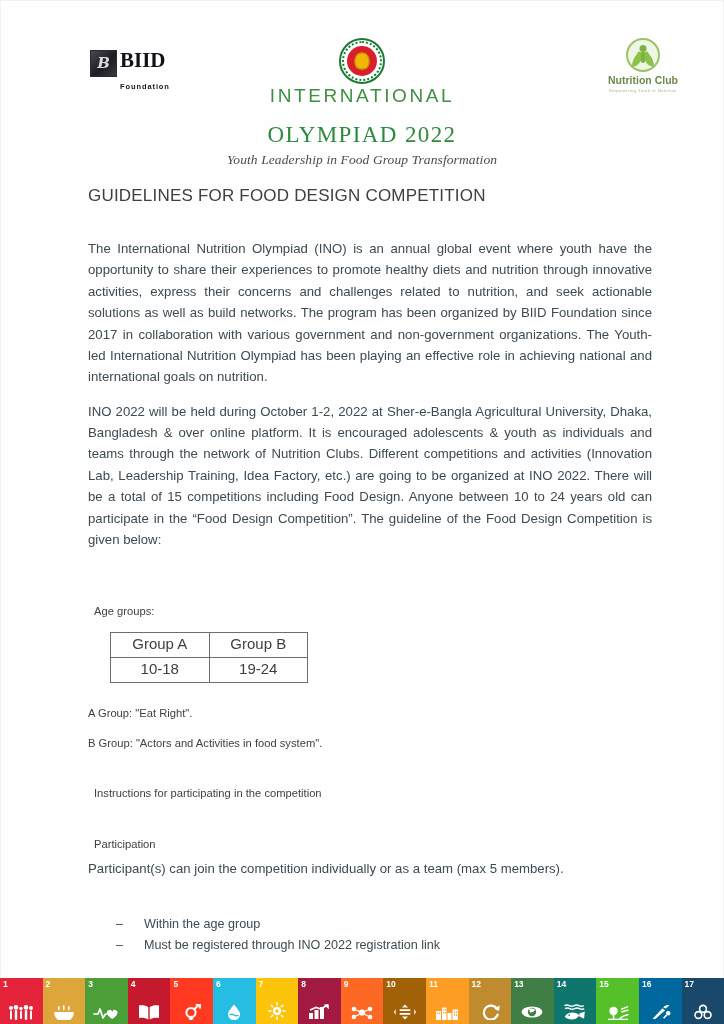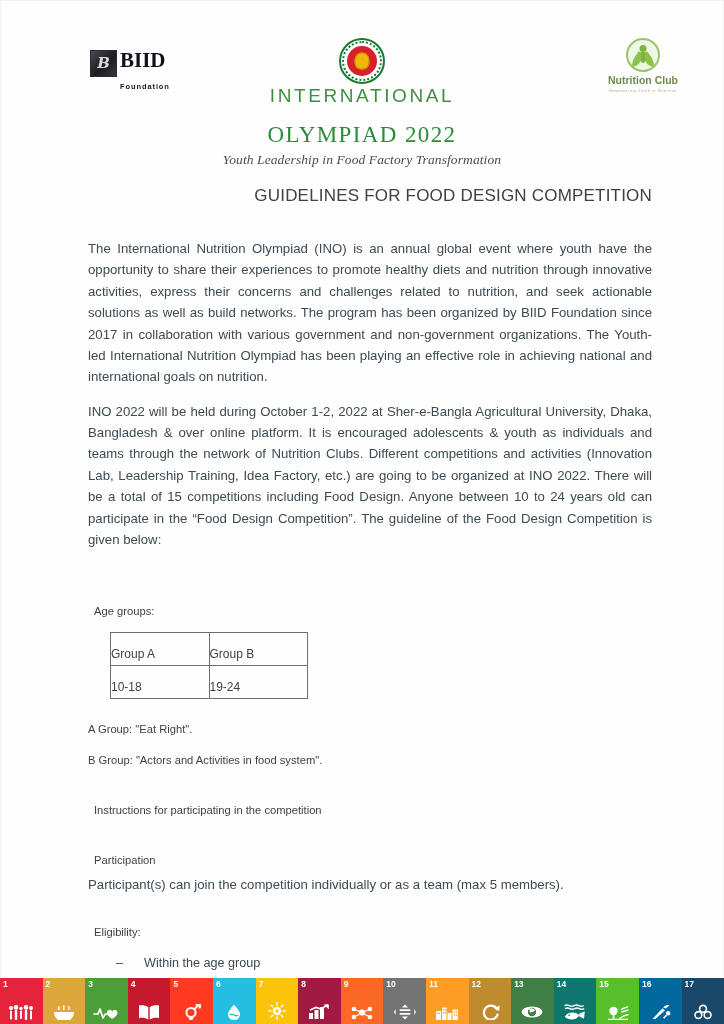--- a/index.html
+++ b/index.html
@@ -275,21 +275,21 @@
 
   
   .content {
     position: absolute;
     left: 88px;
     right: 72px;
     top: 186px;
   }
 
   .doc-title {
-    text-align: right;
+    text-align: left;
     font-family: "Liberation Sans", sans-serif;
     font-size: 17px;
     color: #404040;
     letter-spacing: 0.2px;
     margin: 0 0 32px 0;
     font-weight: normal;
   }
 
   p.body-par {
     margin: 0 0 13px 0;
@@ -321,25 +321,25 @@
 
   
   .age-table {
     border-collapse: collapse;
     margin: 12px 0 0 22px;
     width: 198px;
     table-layout: fixed;
   }
   .age-table td {
     border: 1px solid #6e6e6e;
-    text-align: left;
-    font-family: "Liberation Sans", sans-serif;
-    font-size: 12px;
+    text-align: center;
+    font-family: "Liberation Sans", sans-serif;
+    font-size: 15px;
     color: #3f3f3f;
-    padding: 14px 0 3px 0;
+    padding: 2px 0 3px 0;
     line-height: 1.25;
   }
 
   .theme-block p { margin: 0 0 14px 0; }
 
   ul.elig {
     list-style: none;
     margin: 13px 0 0 0;
     padding: 0 0 0 28px;
   }
@@ -406,21 +406,21 @@
         <span class="biid-sub">Foundation</span>
       </div>
     </div>
 
     <div class="ino-logo">
       <div class="ino-emblem">
         <div class="wreath"></div>
       </div>
       <div class="ino-international">INTERNATIONAL</div>
       <div class="ino-olympiad">OLYMPIAD 2022</div>
-      <div class="ino-tagline">Youth Leadership in Food Factory Transformation</div>
+      <div class="ino-tagline">Youth Leadership in Food Group Transformation</div>
     </div>
 
     <div class="nc-logo">
       <div class="nc-mark">
         <span class="leaf-l"></span>
         <span class="leaf-r"></span>
         <span class="arm l"></span>
         <span class="arm r"></span>
         <span class="person-head"></span>
         <span class="person-body"></span>
@@ -466,21 +466,20 @@
 
     <p class="small-label">Instructions for participating in the competition</p>
 
     <div class="spacer-md"></div>
 
     <p class="small-label">Participation</p>
     <p class="mid-line">Participant(s) can join the competition individually or as a team (max 5 members).</p>
 
     <div class="spacer-md"></div>
 
-    <p class="small-label">Eligibility:</p>
 
     <ul class="elig">
       <li>
         <span class="dash">–</span>
         <span>Within the age group</span>
       </li>
       <li>
         <span class="dash">–</span>
         <span>Must be registered through INO 2022 registration link</span>
       </li>
@@ -602,21 +601,21 @@
               <circle cx="20" cy="12" r="2.3"></circle>
               <g stroke="#fff" stroke-width="1.2">
                 <path d="M6 5 L9.4 6.4"></path>
                 <path d="M18 5 L14.6 6.4"></path>
                 <path d="M6 11 L9.4 9.2"></path>
                 <path d="M18 11 L14.6 9.2"></path>
               </g>
             </g>
           </svg></span>
       </div>
-      <div class="sdg-tile" style="background: #737373;">
+      <div class="sdg-tile" style="background: #a16207;">
         <span class="sdg-num">10</span>
         <span class="sdg-ico"><svg width="22" height="16" viewBox="0 0 22 16">
             <g fill="#fff">
               <path d="M11 0.6 L14 3.6 H8 z"></path>
               <path d="M11 15.4 L8 12.4 H14 z"></path>
               <rect x="5.5" y="5.2" width="11" height="1.7" rx="0.8"></rect>
               <rect x="5.5" y="9.1" width="11" height="1.7" rx="0.8"></rect>
               <path d="M1.6 5 L0 8 L1.6 11 z"></path>
               <path d="M20.4 5 L22 8 L20.4 11 z"></path>
             </g>

